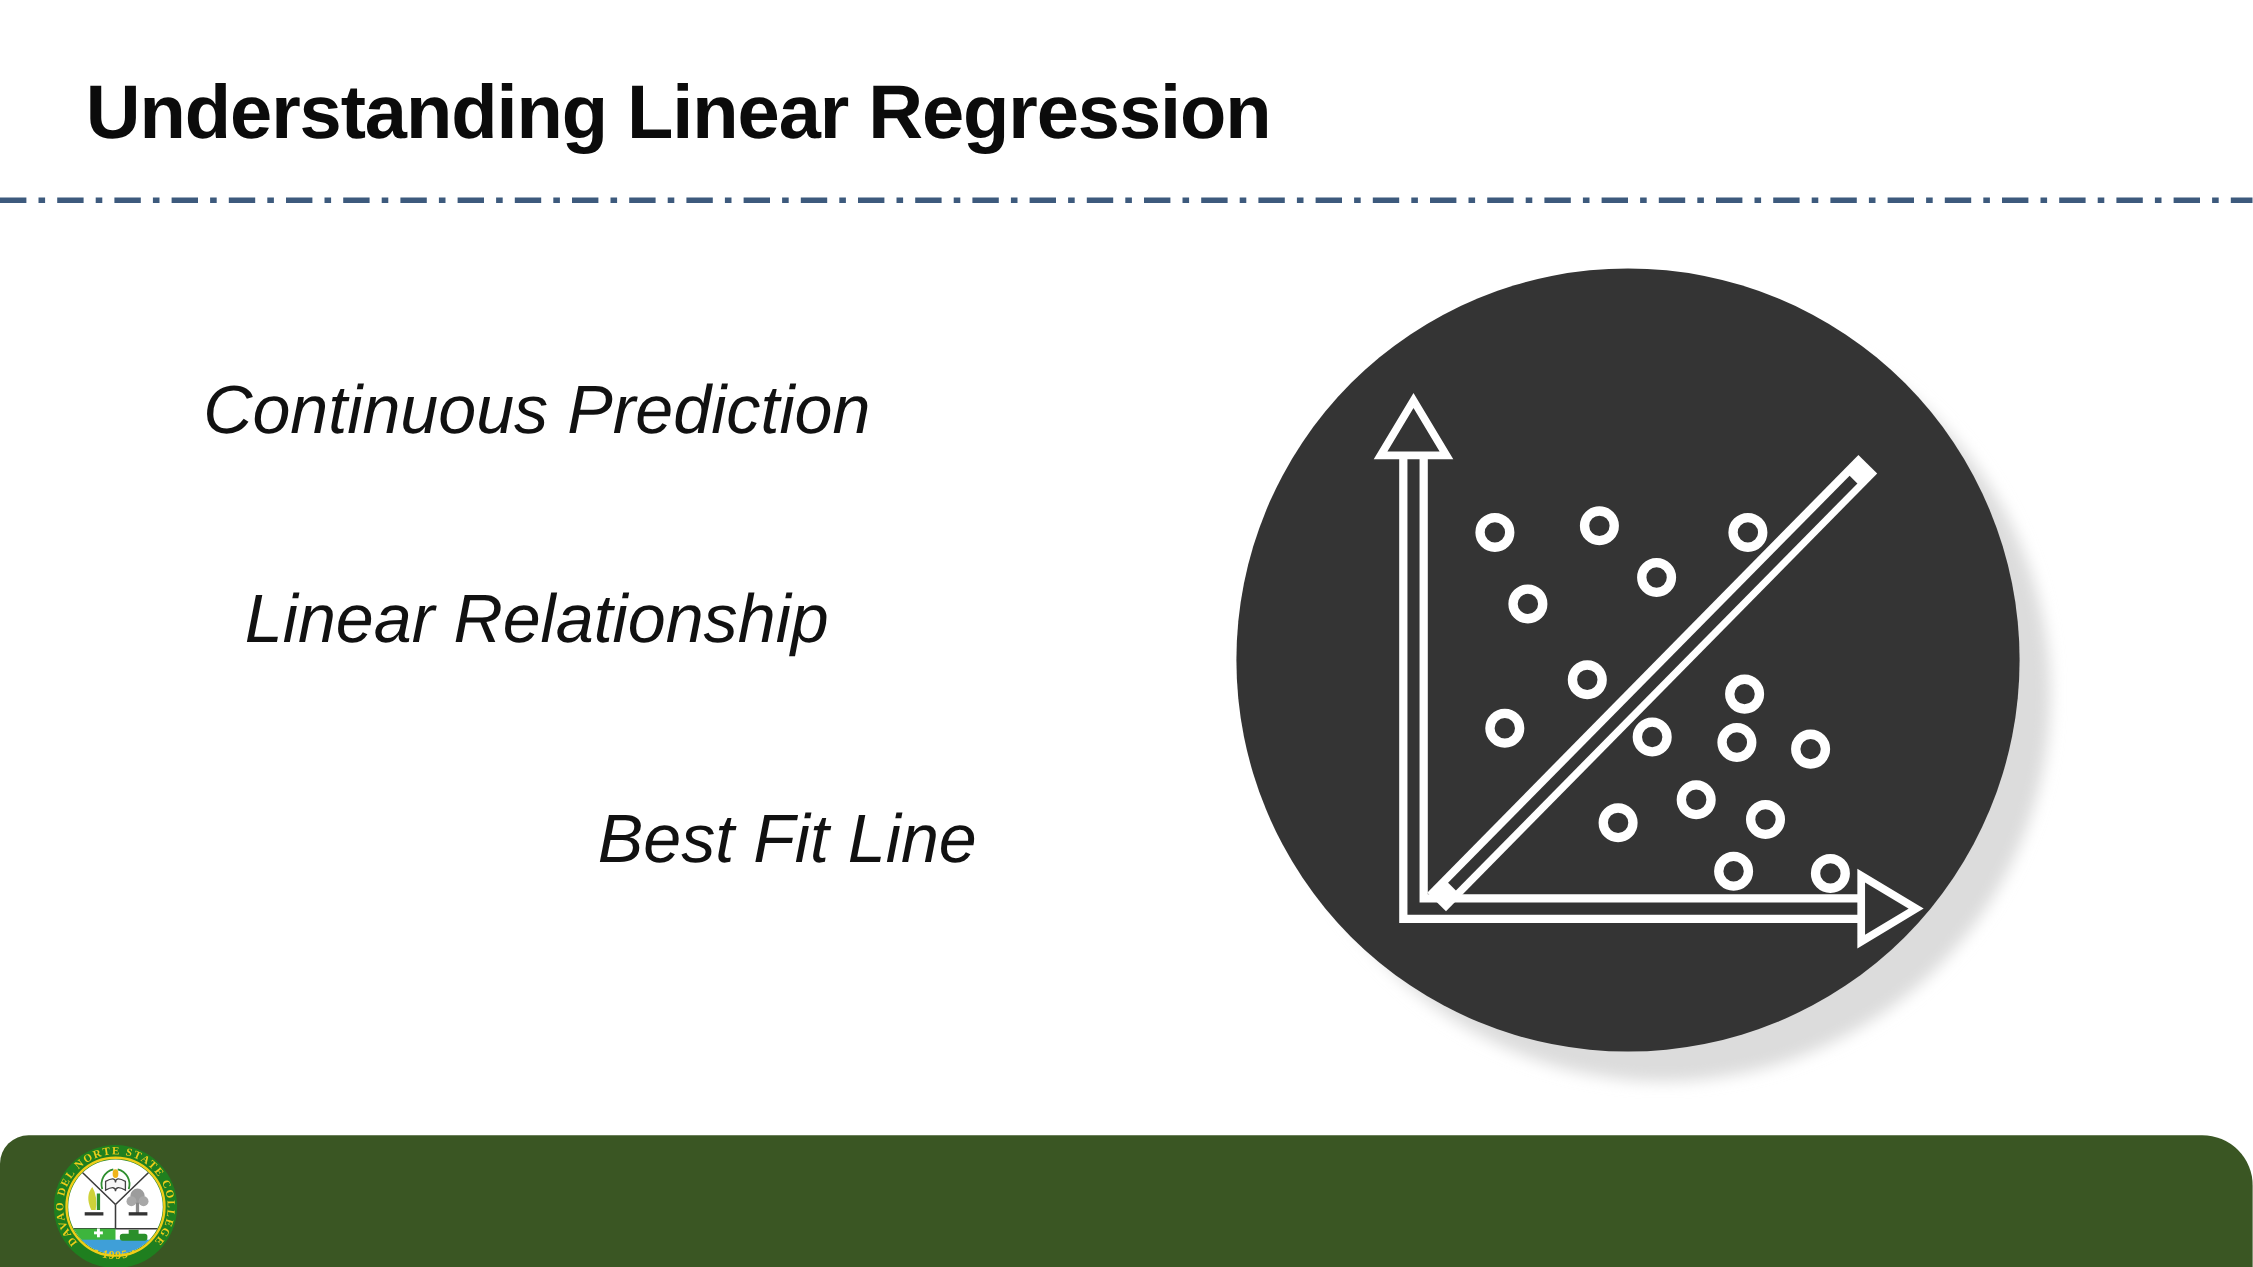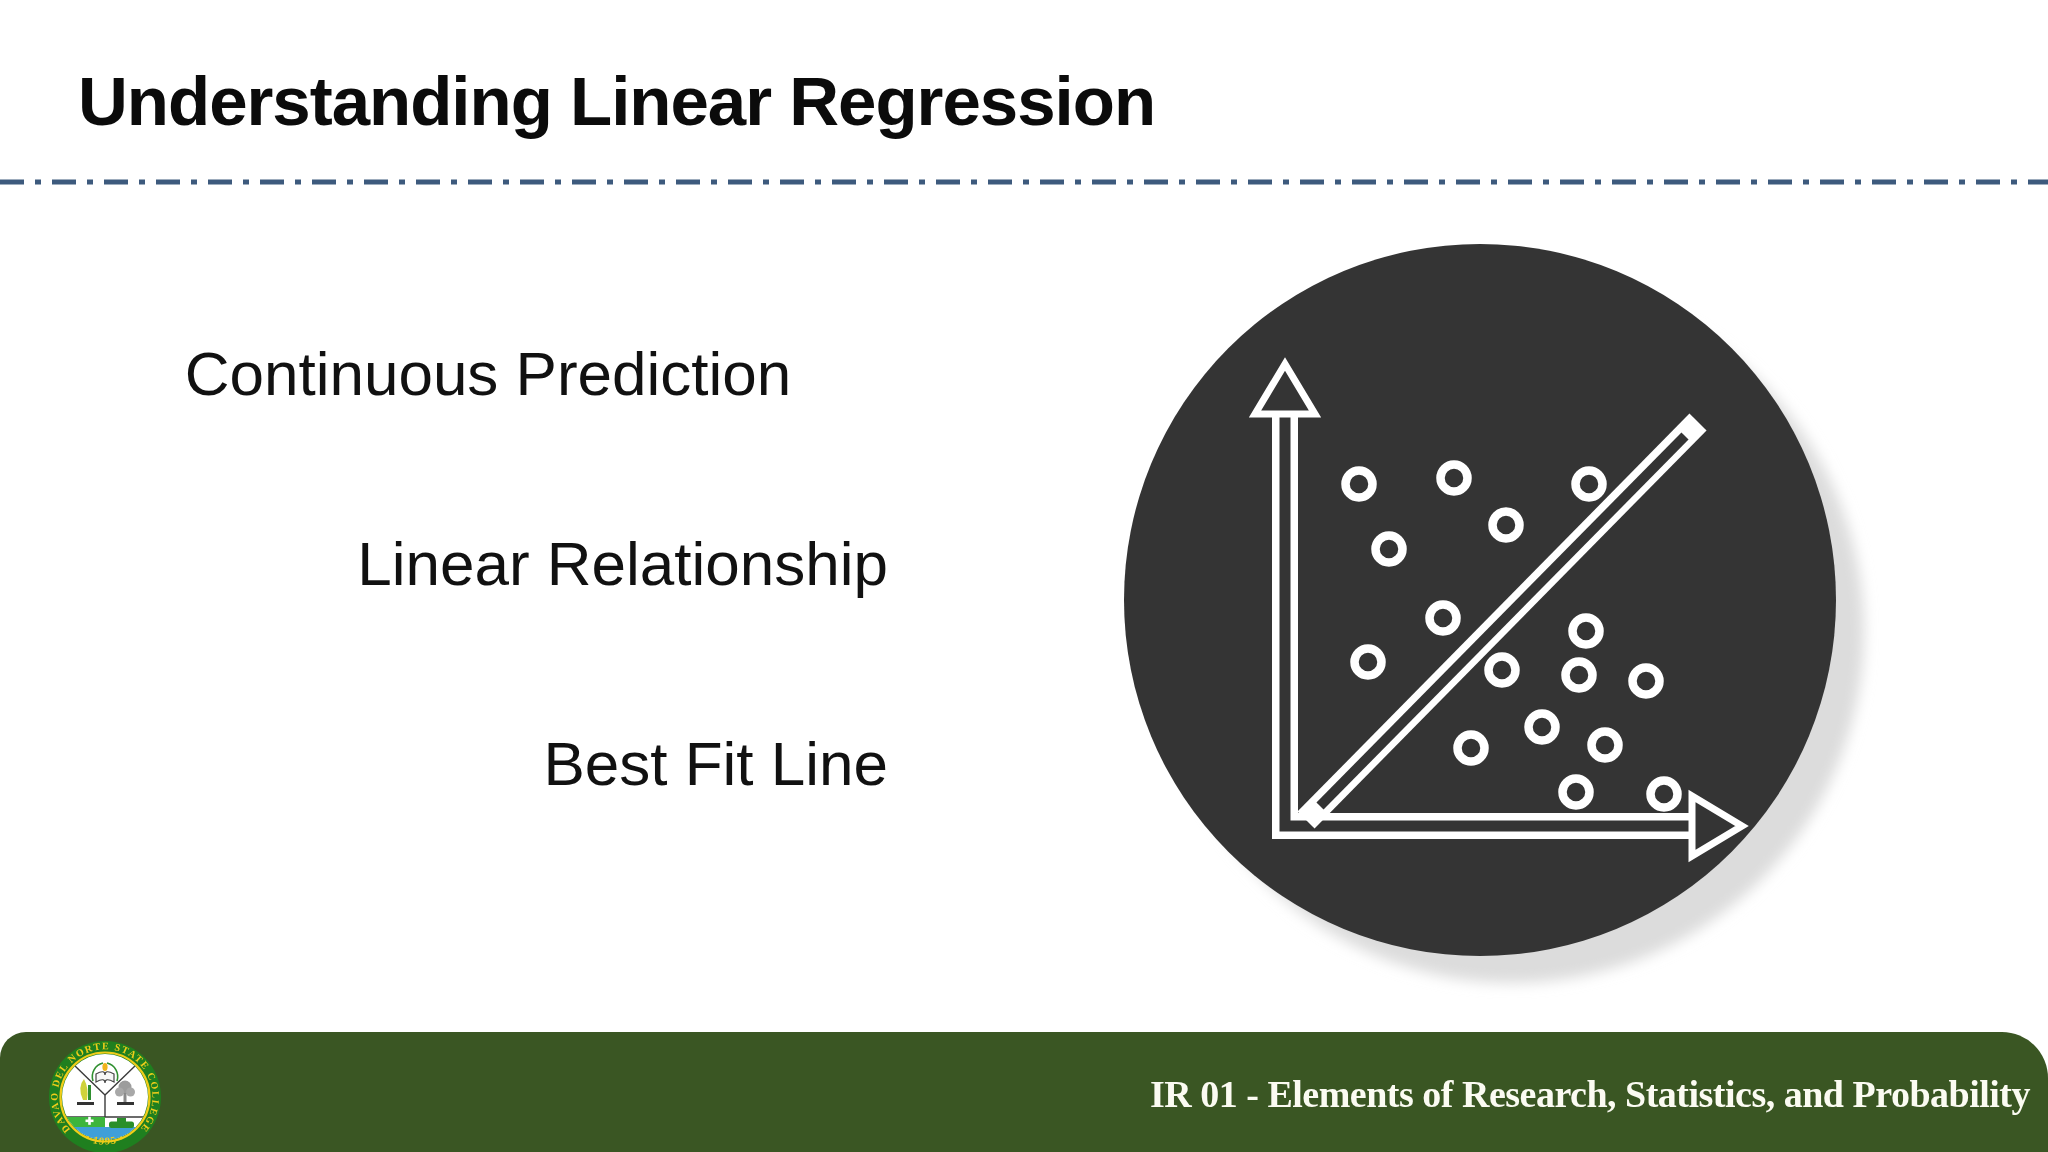--- a/index.html
+++ b/index.html
@@ -8,24 +8,24 @@
 
   .slide{position:absolute;inset:0;background:#ffffff;padding-left:34px;}
 
   
   .title{position:absolute;left:78px;top:62px;font-size:69px;font-weight:bold;
          color:#0b0b0b;letter-spacing:-1px;white-space:nowrap;}
   .divider{position:absolute;left:0;top:178px;width:2048px;height:8px;}
 
   
   .bullets{position:absolute;left:88px;top:0;width:800px;text-align:center;}
-  .bullet{position:absolute;left:0;width:800px;font-size:62px;
+  .bullet{position:absolute;left:0;width:800px;font-size:62px;font-style:italic;
           color:#111;white-space:nowrap;}
   .bullet.b0{top:338px;}
-  .bullet.b1{top:528px;text-align:right;}
+  .bullet.b1{top:528px;}
   .bullet.b2{top:728px;text-align:right;}
 
   
   .illustration{position:absolute;left:1060px;top:200px;width:880px;height:820px;}
 
   
   .footer-bar{position:absolute;left:0;top:1032px;width:2048px;height:120px;
               background:#3a5623;border-radius:26px 46px 0 0;}
   .footer-text{position:absolute;right:18px;top:1072px;font-family:"Liberation Serif",serif;
                font-weight:bold;font-size:38px;letter-spacing:-0.5px;color:#fbfbf2;
@@ -87,21 +87,20 @@
         <circle cx="1646" cy="681" r="13.5"></circle>
         <circle cx="1542" cy="727" r="13.5"></circle>
         <circle cx="1471" cy="748" r="13.5"></circle>
         <circle cx="1605" cy="745" r="13.5"></circle>
         <circle cx="1576" cy="792" r="13.5"></circle>
         <circle cx="1664" cy="794" r="13.5"></circle>
       </g>
   </svg>
 
   <div class="footer-bar"></div>
-  <div class="footer-text">IR 01 - Elements of Research, Statistics, and Probability</div>
 
   <svg class="seal" viewBox="-61 -57 122 114">
     <defs>
       <clipPath id="sealInner">
           <circle cx="0" cy="0" r="43"></circle>
         </clipPath>
       <path id="ringTop" d="M -34 33 A 47.5 47.5 0 1 1 34 33" fill="none"></path>
       <path id="ringBottom" d="M -41 24 A 47.5 47.5 0 0 0 41 24" fill="none"></path>
     </defs>
 

